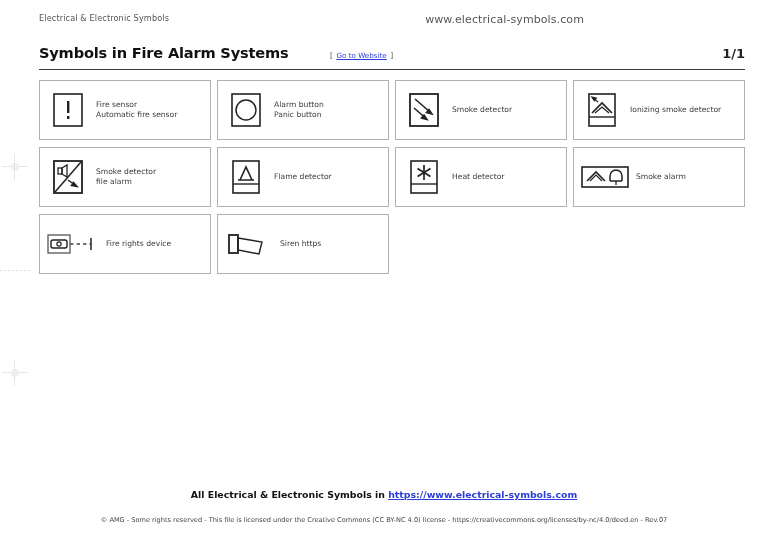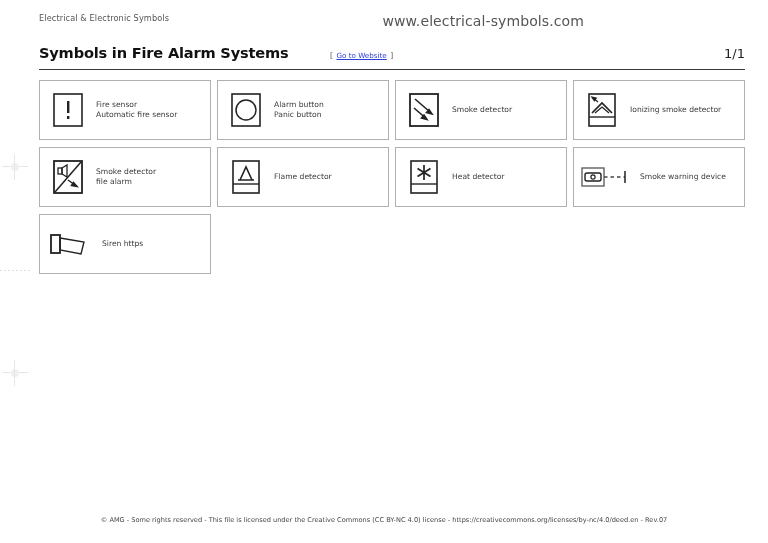--- a/index.html
+++ b/index.html
@@ -6,28 +6,28 @@
   body{
     width:768px;height:543px;background:#ffffff;
     font-family:"DejaVu Sans","Liberation Sans",sans-serif;
     position:relative;overflow:hidden;
   }
   .page{position:absolute;inset:0;}
 
   
   .topbar{position:absolute;left:0;top:13px;width:608px;height:14px;}
   .topbar .left{position:absolute;left:39px;top:0;font-size:8.2px;color:#555;letter-spacing:.1px;}
-  .topbar .right{position:absolute;right:24px;top:0;font-size:14px;color:#555;letter-spacing:.1px;}
+  .topbar .right{position:absolute;right:24px;top:0;font-size:11px;color:#555;letter-spacing:.1px;}
 
   .titlerow{position:absolute;left:39px;top:44px;width:706px;height:24px;}
   .title{position:absolute;left:0;top:0;font-size:14.6px;font-weight:bold;color:#111;letter-spacing:-.2px;white-space:nowrap;}
   .linkwrap{position:absolute;left:264px;top:7px;font-size:7.6px;color:#444;white-space:nowrap;margin-left:27px;}
   .linkwrap .br{color:#555;}
   .gotolink{color:#2b3fd8;text-decoration:underline;font-size:7.2px;padding:0 1px;}
-  .pageno{position:absolute;right:0;top:2px;font-size:13px;color:#222;}
+  .pageno{position:absolute;right:0;top:2px;font-size:13px;color:#222;font-weight:bold;}
   .rule{position:absolute;left:39px;top:69px;width:706px;height:0;border-top:1.6px solid #3a3a3a;}
 
   
   .grid{position:absolute;left:39px;top:80px;width:706px;
         display:flex;flex-wrap:wrap;gap:7px 6px;align-items:center;}
   .card{width:172px;height:60px;border:1px solid #b0b0b0;background:#fff;
         display:flex;align-items:center;box-sizing:border-box;}
   .symbol{width:56px;min-width:56px;height:56px;display:flex;align-items:center;justify-content:center;}
   .labels{font-size:7.6px;line-height:1.38;color:#3b3b3b;padding-right:4px;}
   .labels div{white-space:nowrap;}
@@ -178,33 +178,48 @@
             <line x1="14.5" y1="12.5" x2="27.5" y2="20.5"></line>
             <line x1="27.5" y1="12.5" x2="14.5" y2="20.5"></line>
           </g>
         </svg>
       </div>
       <div class="labels">
         <div>Heat detector</div>
       </div>
     </div>
 
+    <div class="card">
+      <div class="symbol" style="width:62px;min-width:62px;">
+        <svg width="54" height="42" viewBox="0 0 54 42">
+          <rect x="4" y="11" width="46" height="20" fill="none" stroke="#222" stroke-width="1.6"></rect>
+          <polyline points="9,25 18,16 27,25" fill="none" stroke="#222" stroke-width="1.6"></polyline>
+          <polyline points="12,25 18,19 24,25" fill="none" stroke="#222" stroke-width="1.2"></polyline>
+          <path d="M32,25 L32,20 A6,6 0 0 1 44,20 L44,25" fill="none" stroke="#222" stroke-width="1.5"></path>
+          <line x1="32" y1="25" x2="44" y2="25" stroke="#222" stroke-width="1.5"></line>
+          <line x1="38" y1="25" x2="38" y2="29" stroke="#222" stroke-width="1.3"></line>
+        </svg>
+      </div>
+      <div class="labels">
+        <div>Smoke alarm</div>
+      </div>
+    </div>
 
     <div class="card">
       <div class="symbol" style="width:66px;min-width:66px;">
         <svg width="60" height="42" viewBox="0 0 60 42">
           <rect x="5" y="12" width="22" height="18" fill="none" stroke="#555" stroke-width="1.3"></rect>
           <rect x="8" y="17" width="16" height="8" rx="2" fill="none" stroke="#222" stroke-width="1.4"></rect>
           <circle cx="16" cy="21" r="2.1" fill="none" stroke="#222" stroke-width="1.2"></circle>
           <line x1="27" y1="21" x2="48" y2="21" stroke="#444" stroke-width="1.3" stroke-dasharray="3.5,3"></line>
           <line x1="48" y1="15" x2="48" y2="27" stroke="#222" stroke-width="1.5"></line>
         </svg>
       </div>
       <div class="labels">
-        <div>Smoke warning device</div>
+        <div>Fire rights device</div>
       </div>
     </div>
 
     <div class="card">
       <div class="symbol" style="width:62px;min-width:62px;">
         <svg width="56" height="42" viewBox="0 0 56 42">
           <rect x="8" y="12" width="9" height="18" fill="none" stroke="#222" stroke-width="1.8"></rect>
           <polygon points="17,15 41,19 38,31 17,27" fill="none" stroke="#222" stroke-width="1.4"></polygon>
         </svg>
       </div>
@@ -216,15 +231,18 @@
   </div>
 
   <div class="reg" style="left:2px;top:154px;">
       <div class="regdot"></div>
     </div>
   <div class="reg" style="left:2px;top:360px;">
       <div class="regdot"></div>
     </div>
   <div class="dashline"></div>
 
+  <div class="footer1">
+    <span>All Electrical &amp; Electronic Symbols in </span><a href="#">https://www.electrical-symbols.com</a>
+  </div>
   <div class="footer2">© AMG - Some rights reserved - This file is licensed under the Creative Commons (CC BY-NC 4.0) license - https://creativecommons.org/licenses/by-nc/4.0/deed.en - Rev.07</div>
 
 </div>
 
 </body></html>

